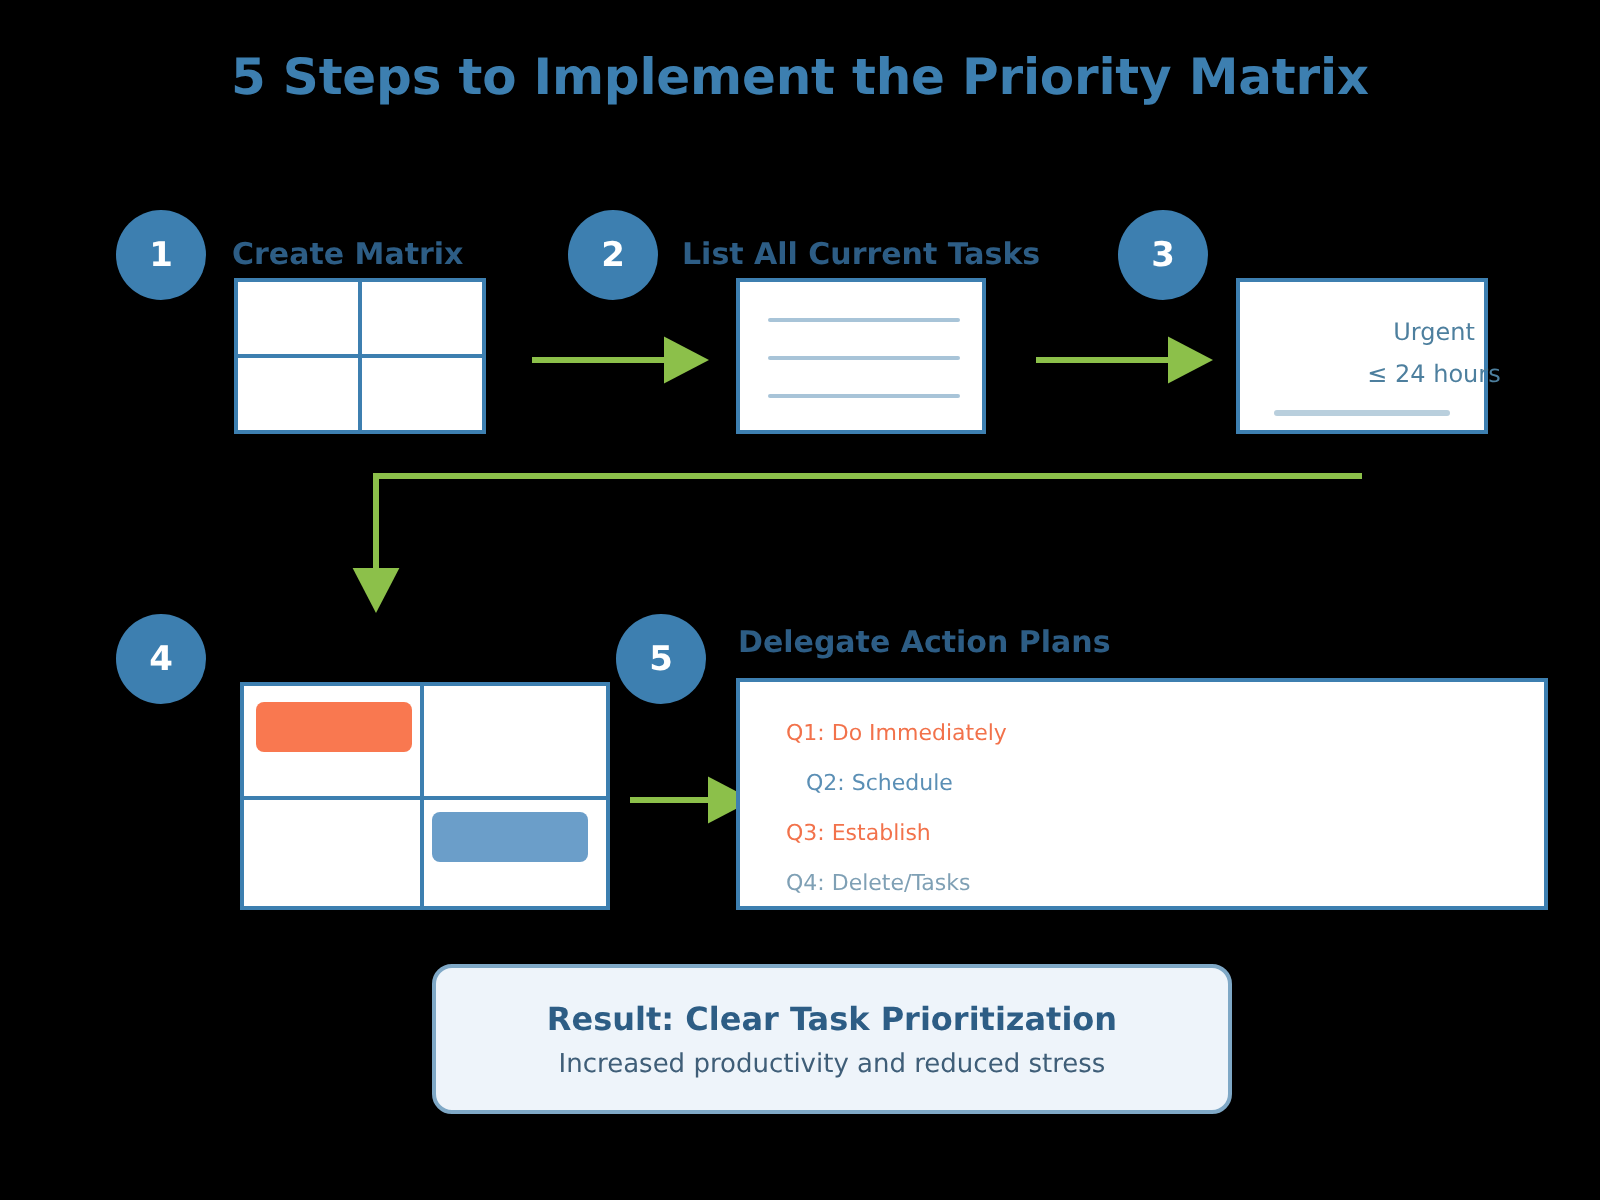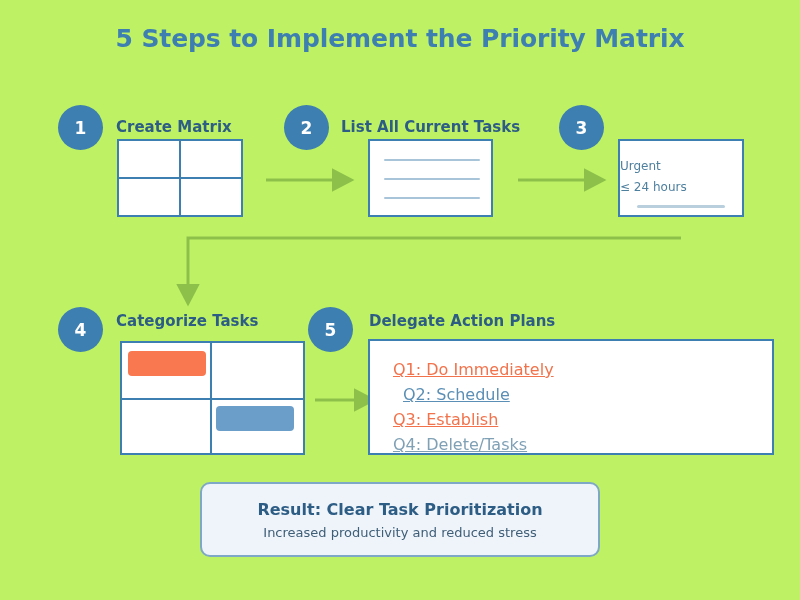--- a/index.html
+++ b/index.html
@@ -4,21 +4,21 @@
 <style>
   html, body {
     margin: 0;
     padding: 0;
     background: #ffffff;
   }
   #canvas {
     position: relative;
     width: 800px;
     height: 600px;
-    background: #bef264;
+    background: #000000;
     font-family: "DejaVu Sans", sans-serif;
     overflow: hidden;
   }
 
   
   #title {
     position: absolute;
     left: 0;
     top: 24px;
     width: 800px;
@@ -83,59 +83,60 @@
     position: absolute;
     height: 2px;
     background: #a8c4d8;
     border-radius: 1px;
   }
 
   
   .crit-text {
     position: absolute;
     width: 100%;
+    text-align: center;
     font-size: 12px;
     color: #4d7f9e;
     white-space: nowrap;
+    margin-left: 36px;
   }
   .crit-rule {
     position: absolute;
     height: 3px;
     background: #b9cfdd;
     border-radius: 2px;
   }
 
   
   .chip {
     position: absolute;
     border-radius: 4px;
   }
 
   
   .plan-item {
     position: absolute;
-    font-size: 16px;
+    font-size: 11px;
     white-space: nowrap;
-    text-decoration: underline;
   }
 
   
   #arrows {
     position: absolute;
     left: 0;
     top: 0;
     width: 800px;
     height: 600px;
     pointer-events: none;
   }
 
   
   #result-box {
     position: absolute;
-    left: 200px;
+    left: 216px;
     top: 482px;
     width: 400px;
     height: 75px;
     border: 2px solid #7fa8c6;
     border-radius: 10px;
     background: #eef4fa;
     box-sizing: border-box;
     display: flex;
     flex-direction: column;
     align-items: center;
@@ -210,21 +211,20 @@
 
   <div class="obox" style="left:618px; top:139px; width:126px; height:78px;">
     <div class="crit-text" style="top:18px;">Urgent</div>
     <div class="crit-text" style="top:39px;">≤ 24 hours</div>
     <div class="crit-rule" style="left:17px; top:64px; width:88px;"></div>
   </div>
 
   <div class="step-circle" style="left:58px; top:307px;">
     <span>4</span>
   </div>
-  <div class="step-heading" style="left:116px; top:312px;">Categorize Tasks</div>
 
   <div class="obox" style="left:120px; top:341px; width:185px; height:114px;">
     <div class="mx-v" style="left:88px;"></div>
     <div class="mx-h" style="top:55px;"></div>
     <div class="chip" style="left:6px; top:8px; width:78px; height:25px; background:#f97850;"></div>
     <div class="chip" style="left:94px; top:63px; width:78px; height:25px; background:#6b9ec9;"></div>
   </div>
 
   <div class="step-circle" style="left:308px; top:307px;">
     <span>5</span>

